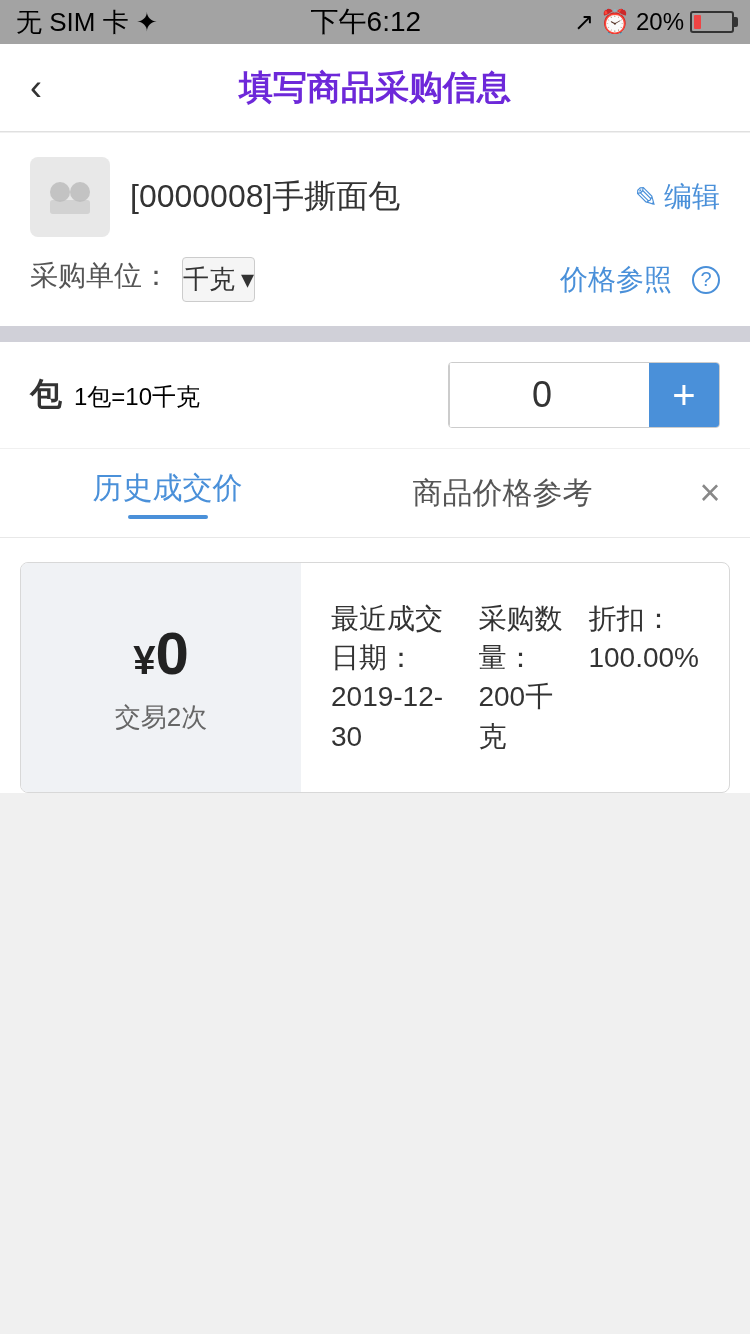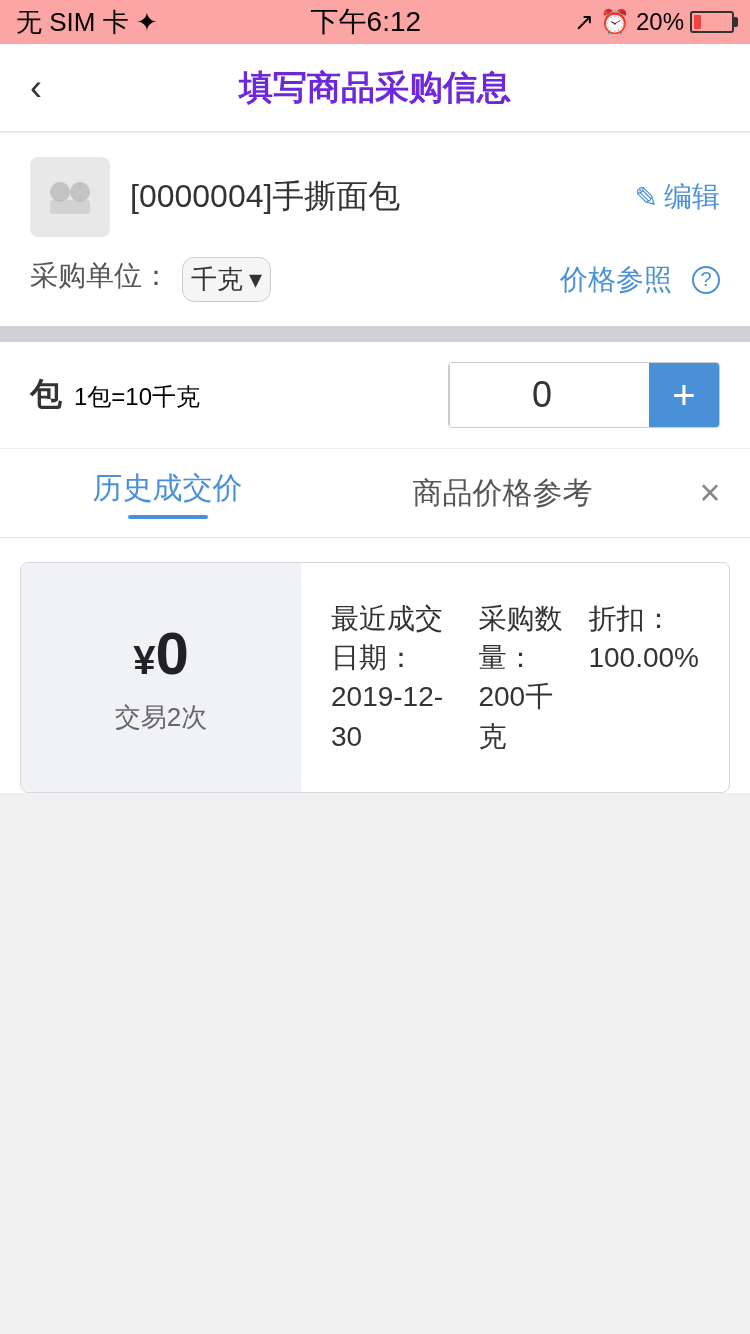--- a/index.html
+++ b/index.html
@@ -9,21 +9,21 @@
       min-height: 1334px;
       font-family: -apple-system, "PingFang SC", "Microsoft YaHei", sans-serif;
       background: #f0f0f0;
       font-size: 28px;
     }
 
     
     .status-bar {
       width: 750px;
       height: 44px;
-      background: #fca5a5;
+      background: #a3a3a3;
       display: flex;
       align-items: center;
       justify-content: space-between;
       padding: 0 16px;
       font-size: 26px;
       color: #000;
     }
     .status-left { display: flex; align-items: center; gap: 8px; }
     .status-center { font-size: 28px; font-weight: 500; }
     .status-right { display: flex; align-items: center; gap: 6px; font-size: 24px; }
@@ -126,22 +126,22 @@
       display: flex;
       align-items: flex-start;
       gap: 12px;
       font-size: 28px;
       color: #555;
     }
     .unit-selector {
       display: flex;
       align-items: center;
       border: 1px solid #ccc;
-      border-radius: 12px;
-      padding: 4px 8px;
+      border-radius: 4px;
+      padding: 4px 0;
       font-size: 26px;
       color: #333;
       background: #f5f5f5;
       cursor: pointer;
       gap: 6px;
     }
     .price-ref {
       display: flex;
       align-items: center;
       gap: 20px;
@@ -340,21 +340,21 @@
   <div class="product-header">
     <div class="product-left">
       <div class="product-icon">
         <svg width="60" height="60" viewBox="0 0 60 60">
           <circle cx="20" cy="25" r="10" fill="#aaa" opacity="0.6"></circle>
           <circle cx="40" cy="25" r="10" fill="#aaa" opacity="0.6"></circle>
           <rect x="10" y="33" width="40" height="14" rx="3" fill="#bbb" opacity="0.5"></rect>
         </svg>
       </div>
       <div class="product-name">
-        <span>[0000004]</span><span>手撕面包</span>
+        <span>[0000008]</span><span>手撕面包</span>
       </div>
     </div>
     <div class="edit-btn">
       <span>✎</span>
       <span>编辑</span>
     </div>
   </div>
 
   <div class="product-unit-row">
     <div class="unit-left">

